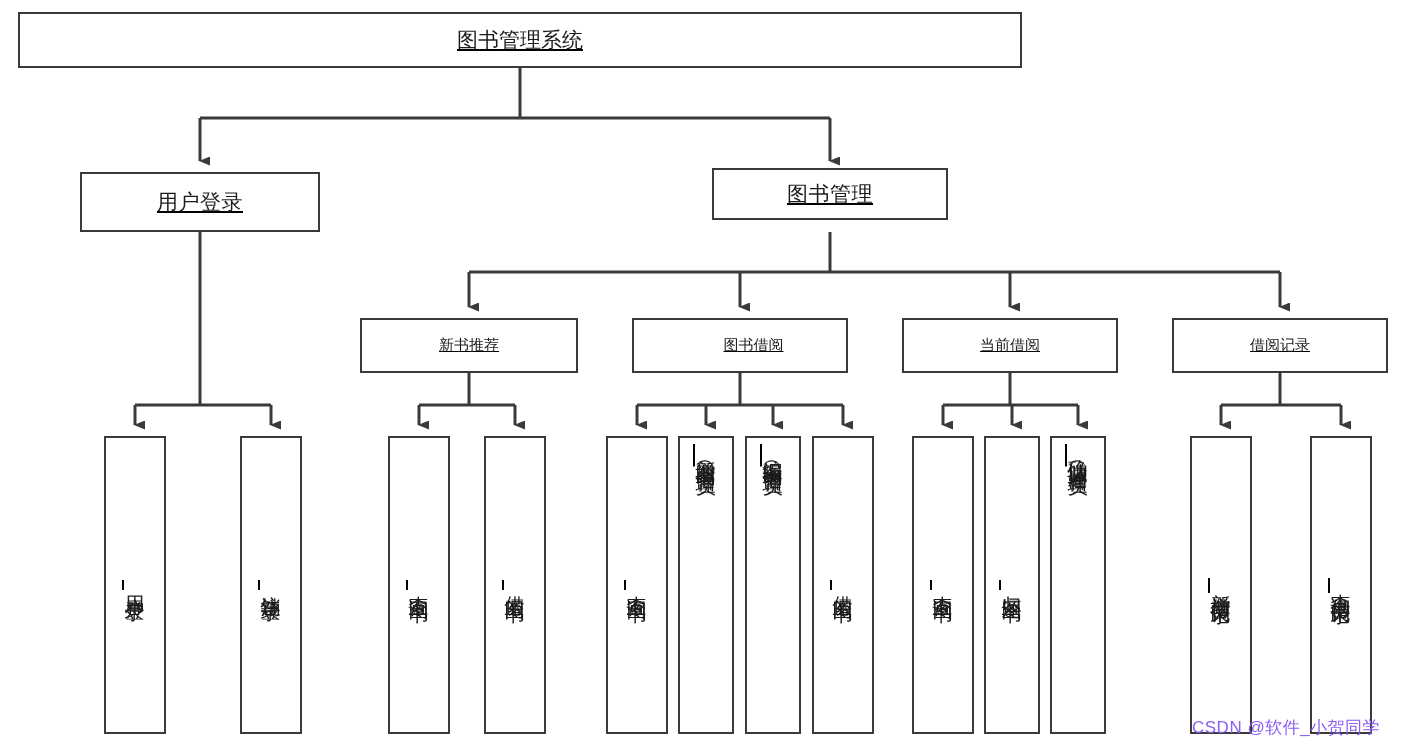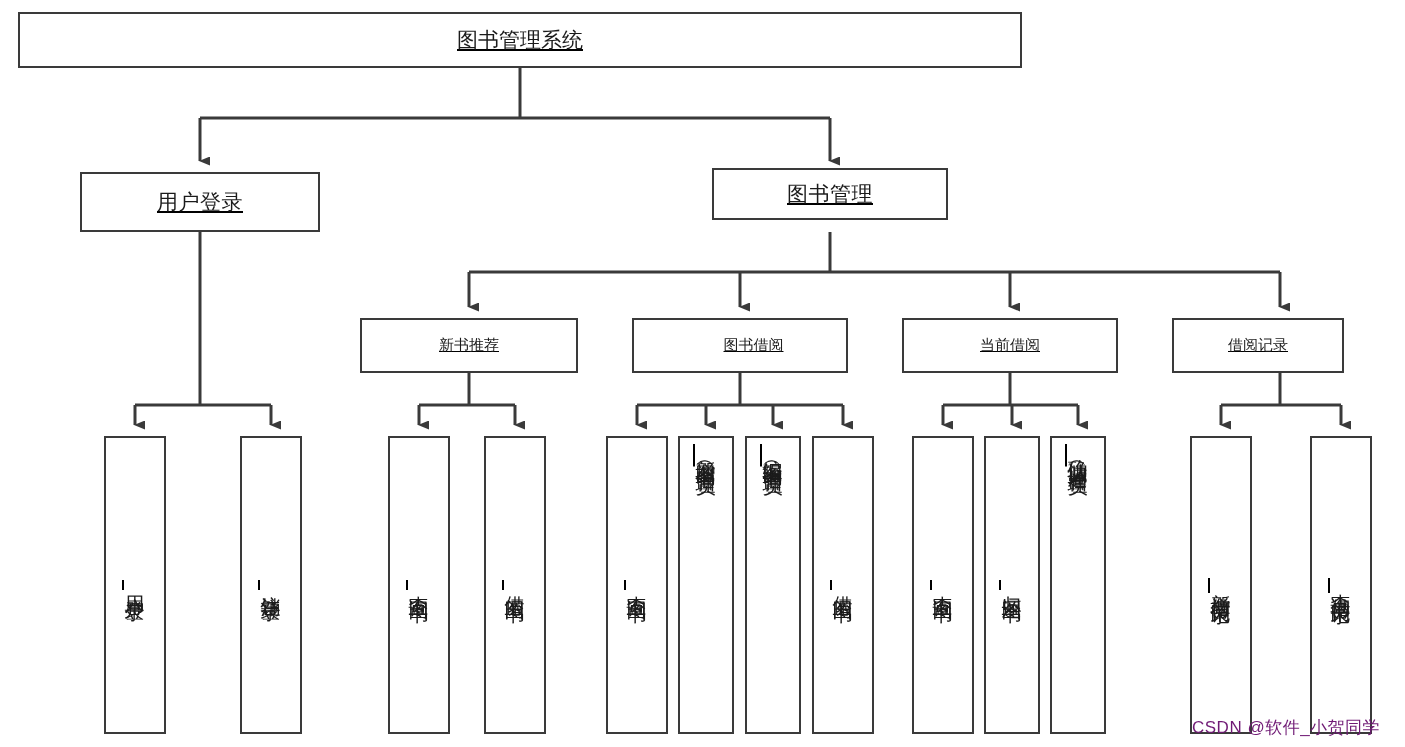--- a/index.html
+++ b/index.html
@@ -72,21 +72,21 @@
   }
   .node-v.tall-text {
     align-items: flex-start;
   }
   .node-v.center-text {
     align-items: center;
     padding-top: 0;
   }
   .watermark {
     position: absolute;
-    color: #701a75;
+    color: #8b5cf6;
     font-size: 17px;
     white-space: nowrap;
     letter-spacing: 0.5px;
     pointer-events: none;
   }
 </style>
 </head>
 <body>
 
 <div id="diagram-root">
@@ -154,21 +154,21 @@
 
   <div class="node-box node-l3" style="left:360px; top:318px; width:218px; height:55px;">
     <span class="node-label">新书推荐</span>
   </div>
   <div class="node-box node-l3" style="left:632px; top:318px; width:216px; height:55px;padding-left:27px;">
     <span class="node-label">图书借阅</span>
   </div>
   <div class="node-box node-l3" style="left:902px; top:318px; width:216px; height:55px;">
     <span class="node-label">当前借阅</span>
   </div>
-  <div class="node-box node-l3" style="left:1172px; top:318px; width:172px; height:55px;">
+  <div class="node-box node-l3" style="left:1172px; top:318px; width:216px; height:55px;">
     <span class="node-label">借阅记录</span>
   </div>
 
   <div class="node-box node-v center-text" style="left:104px; top:436px; width:62px; height:298px;">
     <span class="node-label">用户登录</span>
   </div>
   <div class="node-box node-v center-text" style="left:240px; top:436px; width:62px; height:298px;">
     <span class="node-label">注销登录</span>
   </div>
 

